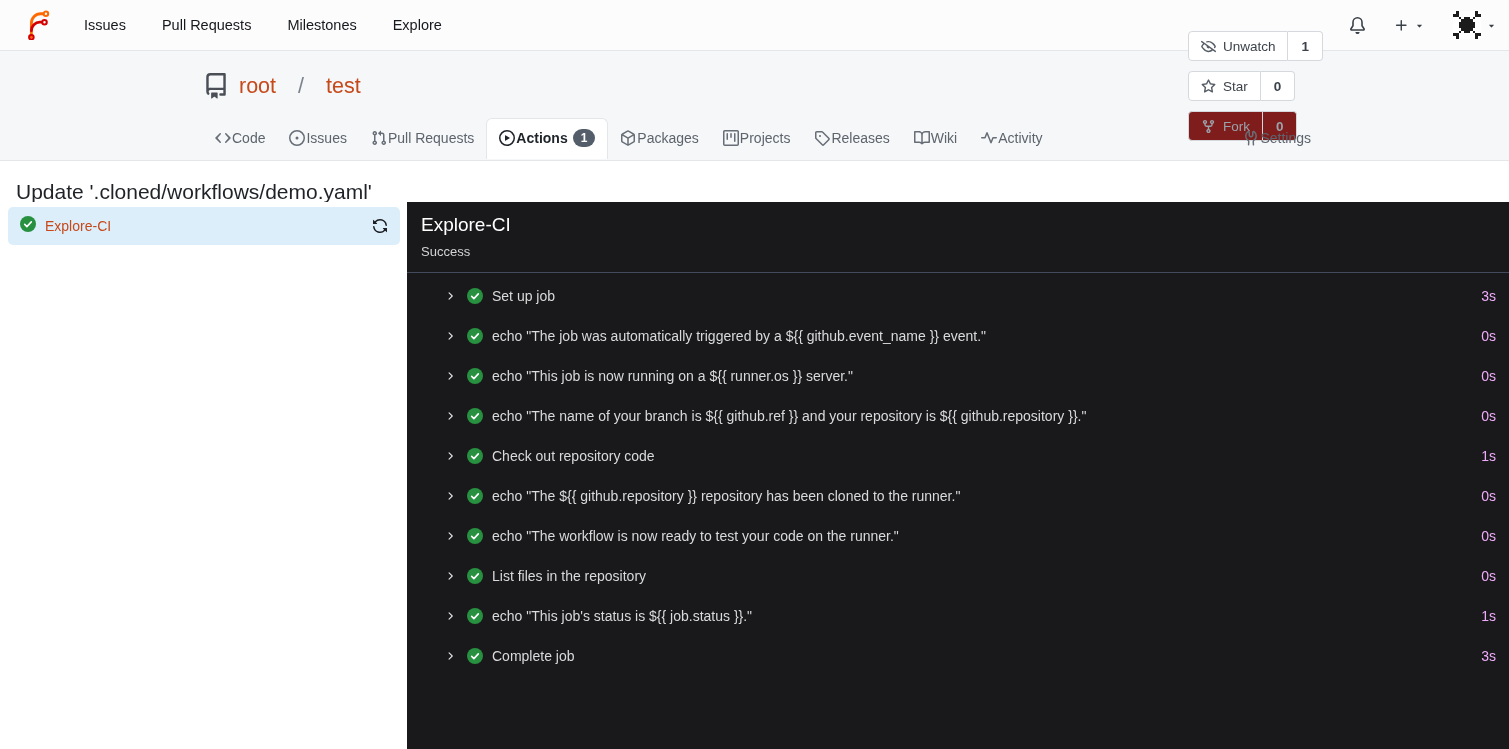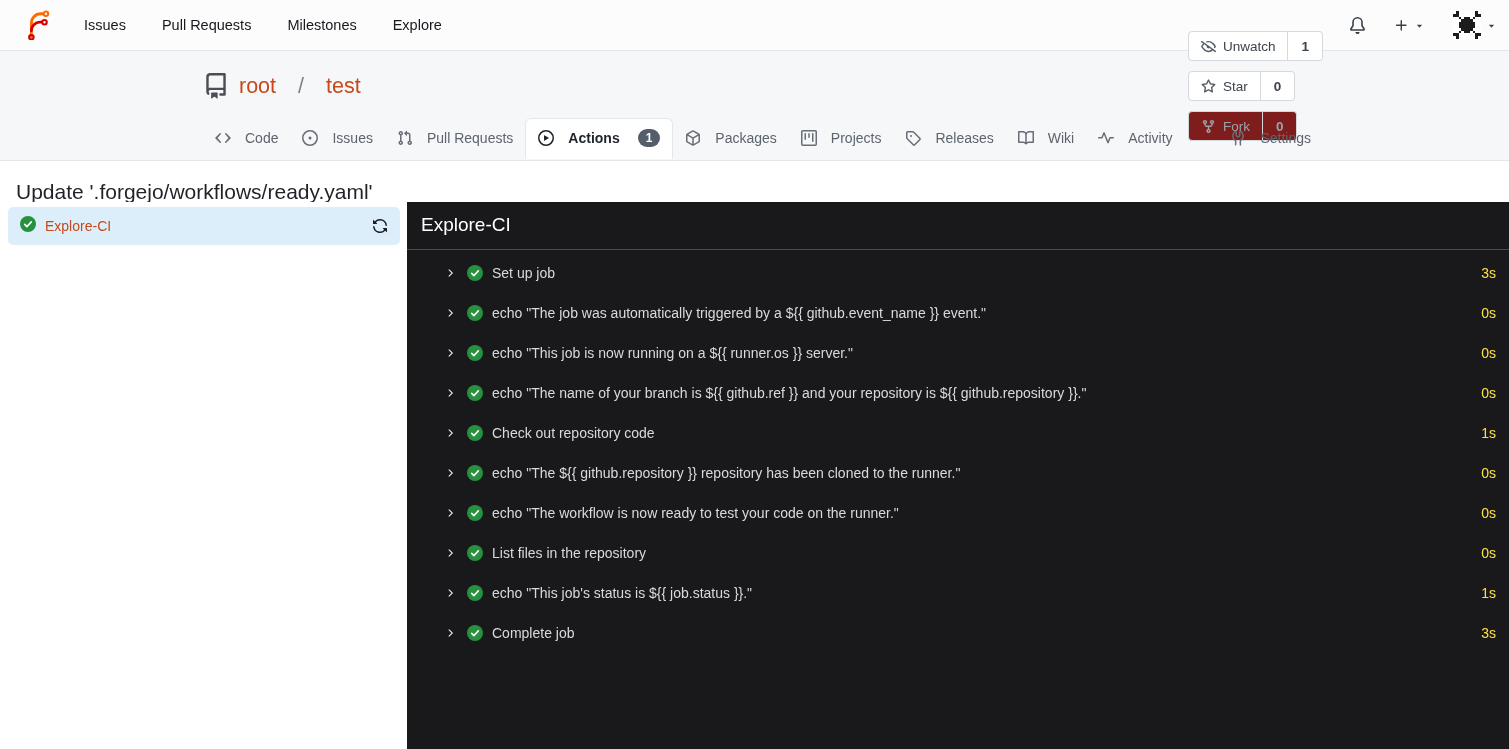--- a/index.html
+++ b/index.html
@@ -39,21 +39,21 @@
     background:#fff;border:1px solid #d5d9dd;font-size:13.5px;color:#3c434b;box-sizing:border-box;
   }
   .btn .i{color:#565d66;}
   .btn-main{border-radius:4px 0 0 4px;}
   .btn-count{border-left:none;border-radius:0 4px 4px 0;padding:0 13px;font-weight:600;}
   .btn-group.disabled .btn{color:#9aa2aa;background:#7f1d1d;}
   .btn-group.disabled .i{color:#9aa2aa;}
 
   .row2{display:flex;align-items:flex-end;margin-top:13px;}
   .tab{
-    display:flex;align-items:center;gap:14px;padding:10px 12px 12px;
+    display:flex;align-items:center;gap:1px;padding:10px 12px 12px;
     font-size:14px;color:#5d646d;
   }
   .tab .i{color:#676e77;}
   .tab.active{
     background:#fff;border:1px solid #e4e7ea;border-bottom:none;
     border-radius:6px 6px 0 0;font-weight:700;color:#1f242a;margin-bottom:-1px;
   }
   .tab.active .i{color:#1f242a;}
   .tab-badge{
     background:#545e6a;color:#fff;font-size:12px;font-weight:600;
@@ -77,21 +77,21 @@
 
   .run-panel{flex:1;background:#19191b;display:flex;flex-direction:column;}
   .run-header{padding:12px 14px 13px;border-bottom:1px solid #434b5c;}
   .run-title{font-size:19px;color:#ffffff;}
   .run-status{font-size:13px;color:#d3d4d6;margin-top:8px;}
   .steps{padding-top:3px;padding-left:12px;}
   .step{height:40px;display:flex;align-items:center;padding:0 13px 0 25px;}
   .chev{color:#e6e6e7;display:flex;}
   .ok{display:flex;margin:0 9px 0 11px;}
   .step-label{font-size:14px;color:#d9dadb;}
-  .dur{margin-left:auto;font-size:14px;color:#fde047;}
+  .dur{margin-left:auto;font-size:14px;color:#f0abfc;}
 </style>
 </head>
 <body>
 
 <svg width="0" height="0" style="position:absolute" aria-hidden="true">
   <symbol id="i-bell" viewBox="0 0 16 16">
       <path d="M8 16a2 2 0 0 0 1.985-1.75c.017-.137-.097-.25-.235-.25h-3.5c-.138 0-.252.113-.235.25A2 2 0 0 0 8 16ZM3 5a5 5 0 0 1 10 0v2.947c0 .05.015.098.042.139l1.703 2.555A1.519 1.519 0 0 1 13.482 13H2.518a1.516 1.516 0 0 1-1.263-2.36l1.703-2.554A.255.255 0 0 0 3 7.947Zm5-3.5A3.5 3.5 0 0 0 4.5 5v2.947c0 .346-.102.683-.294.97l-1.703 2.556a.017.017 0 0 0-.003.01l.001.006.004.006.006.004.007.001h10.964l.007-.001.006-.004.004-.006.001-.007a.017.017 0 0 0-.003-.01l-1.703-2.554a1.745 1.745 0 0 1-.294-.97V5A3.5 3.5 0 0 0 8 1.5Z"></path>
     </symbol>
   <symbol id="i-plus" viewBox="0 0 16 16">
       <path d="M7.75 2a.75.75 0 0 1 .75.75V7h4.25a.75.75 0 0 1 0 1.5H8.5v4.25a.75.75 0 0 1-1.5 0V8.5H2.75a.75.75 0 0 1 0-1.5H7V2.75A.75.75 0 0 1 7.75 2Z"></path>
@@ -350,41 +350,42 @@
               <use href="#i-tools"></use>
             </svg>
           </span>
         <span>Settings</span>
       </a>
     </div>
   </div>
 </header>
 
 <main>
-  <h1 class="page-title" style="margin:0;font-weight:400;">Update '.forgejo/workflows/ready.yaml'</h1>
+  <h1 class="page-title" style="margin:0;font-weight:400;">Update '.cloned/workflows/demo.yaml'</h1>
   <div class="columns">
     <aside class="jobs-col">
       <div class="job-item">
         <span><svg width="16" height="16">
               <use href="#i-check"></use>
             </svg></span>
         <span class="job-label">Explore-CI</span>
         <span class="job-spacer"></span>
         <button class="refresh-btn">
           <span>
               <svg class="i" width="16" height="16">
                 <use href="#i-sync"></use>
               </svg>
             </span>
         </button>
       </div>
     </aside>
     <section class="run-panel">
       <div class="run-header">
         <div class="run-title">Explore-CI</div>
+        <div class="run-status">Success</div>
       </div>
       <div class="steps">
         <div class="step">
           <span class="chev">
               <svg class="i" width="12" height="12">
                 <use href="#i-chev"></use>
               </svg>
             </span>
           <span class="ok">
               <svg width="16" height="16">

